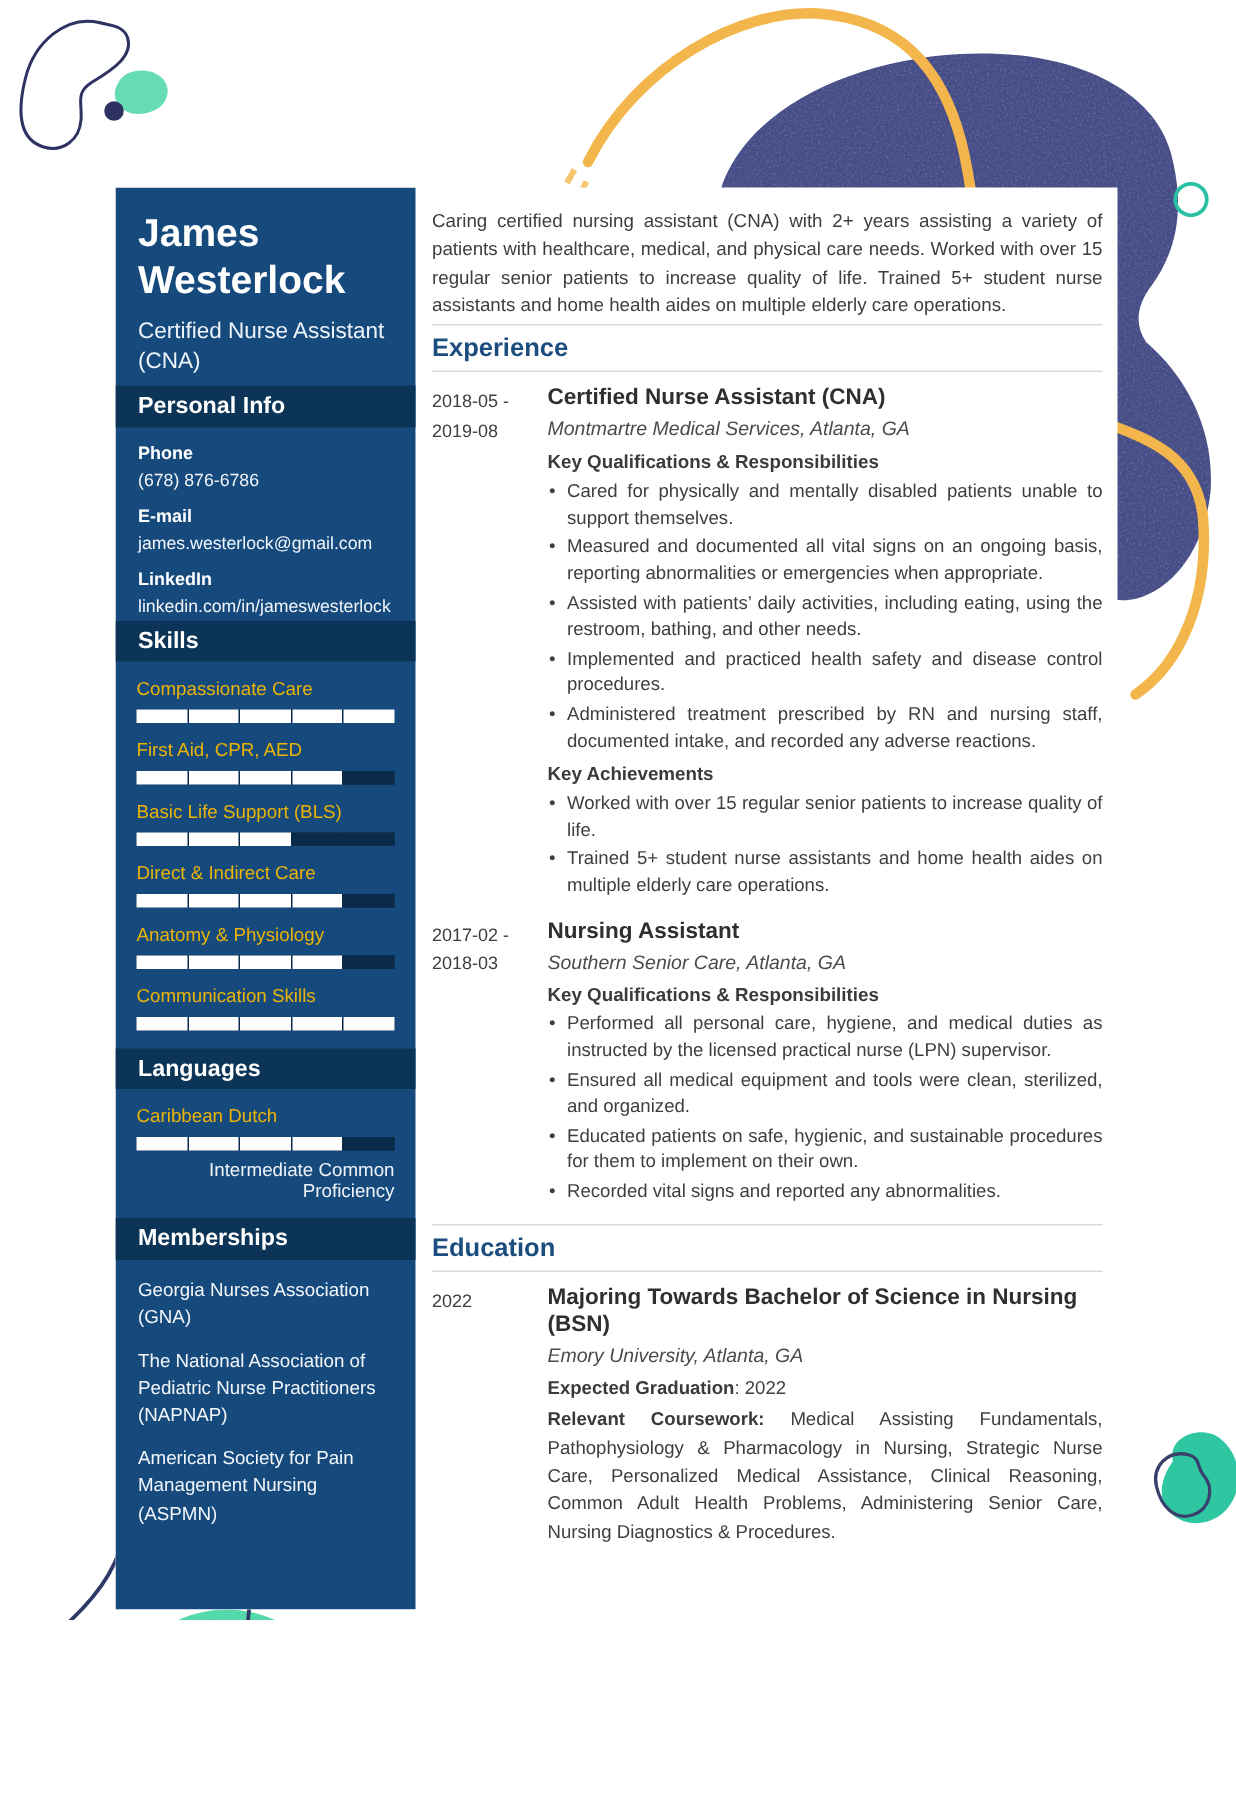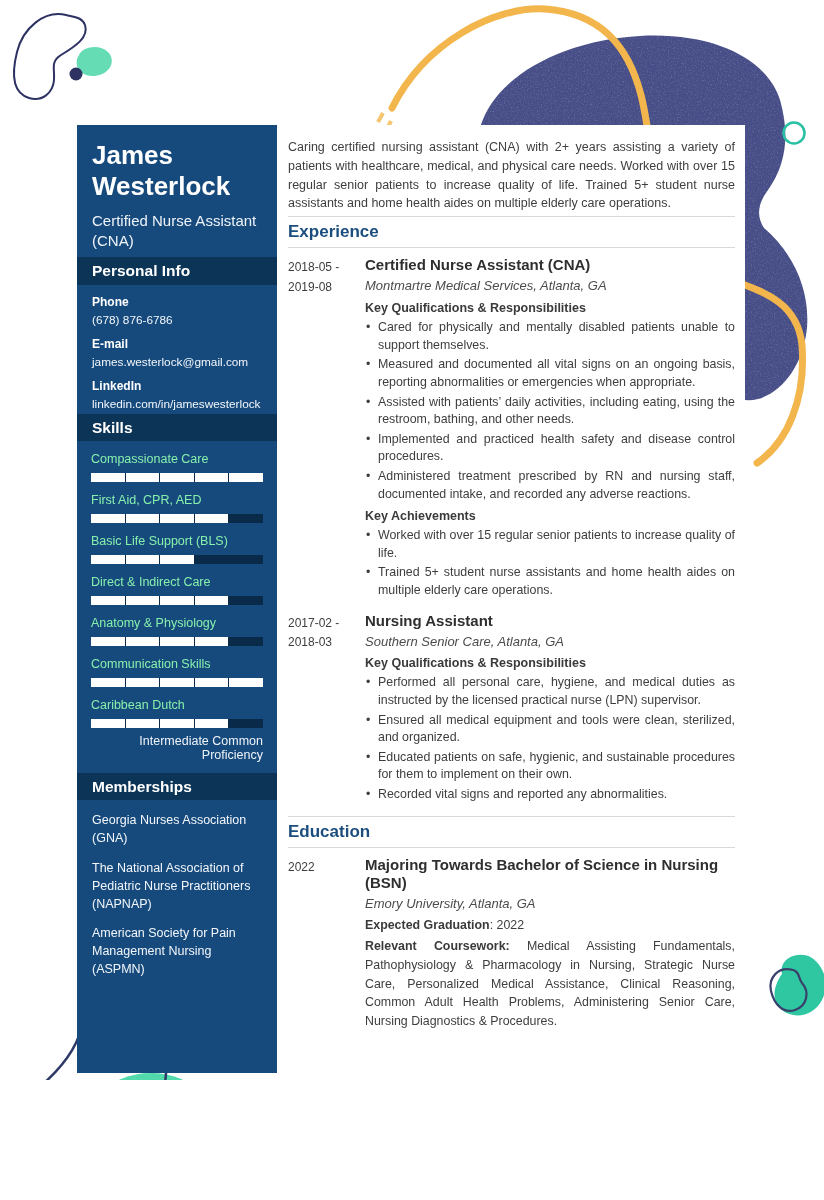--- a/index.html
+++ b/index.html
@@ -13,21 +13,21 @@
   .name{font-size:26px;font-weight:bold;line-height:1.18;padding:15px 15px 0 15px;color:#fff;}
   .job-title{font-size:15px;line-height:1.33;padding:10px 15px 0 15px;color:#eef3f8;}
   .band{background:#0c3456;font-weight:bold;font-size:15.5px;padding:4px 15px;line-height:1.25;}
   .band.b-pi{margin-top:6px;}
   .band.b-skills{margin-top:3px;}
   .band.b-lang{margin-top:12px;}
   .band.b-mem{margin-top:11px;}
   .pi-label{font-weight:bold;font-size:12px;padding:0 15px;margin-top:10px;}
   .pi-value{font-size:11.8px;padding:0 15px;margin-top:4px;white-space:nowrap;overflow:hidden;color:#f2f6fa;}
   .skill{padding:11px 14px 0 14px;}
-  .skill-label{font-size:12.5px;color:#86efac;}
+  .skill-label{font-size:12.5px;color:#eab308;}
   .bar{display:flex;height:9px;background:#0a2a4a;margin-top:7px;}
   .bar .seg{flex:1;background:#0a2a4a;margin-right:1px;}
   .bar .seg:last-child{margin-right:0;}
   .bar .seg.filled{background:#ffffff;}
   .prof{font-size:12.5px;text-align:right;padding:6px 14px 0 14px;color:#eef3f8;}
   .mem{font-size:12.5px;line-height:1.45;padding:0 15px;margin-top:11px;color:#f2f6fa;}
   
   .main{position:absolute;left:200px;top:0;right:0;bottom:0;padding:13px 10px 0 11px;}
   .summary{font-size:12.5px;line-height:1.5;text-align:justify;color:#3e3e3e;margin:0 0 3px 0;}
   .rule{border:none;border-top:1px solid #d9d9d9;margin:0;}
@@ -155,20 +155,21 @@
         <div class="skill-label">Communication Skills</div>
         <div class="bar">
             <span class="seg filled"></span>
             <span class="seg filled"></span>
             <span class="seg filled"></span>
             <span class="seg filled"></span>
             <span class="seg filled"></span>
           </div>
       </div>
 
+      <div class="band b-lang">Languages</div>
       <div class="skill">
         <div class="skill-label">Caribbean Dutch</div>
         <div class="bar">
             <span class="seg filled"></span>
             <span class="seg filled"></span>
             <span class="seg filled"></span>
             <span class="seg filled"></span>
             <span class="seg"></span>
           </div>
       </div>

